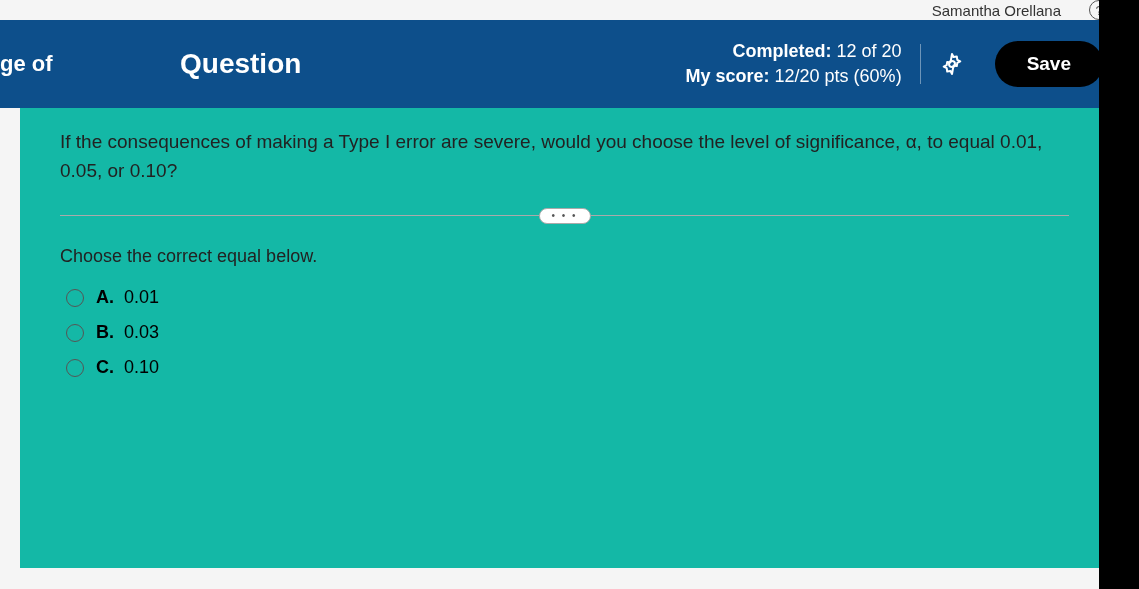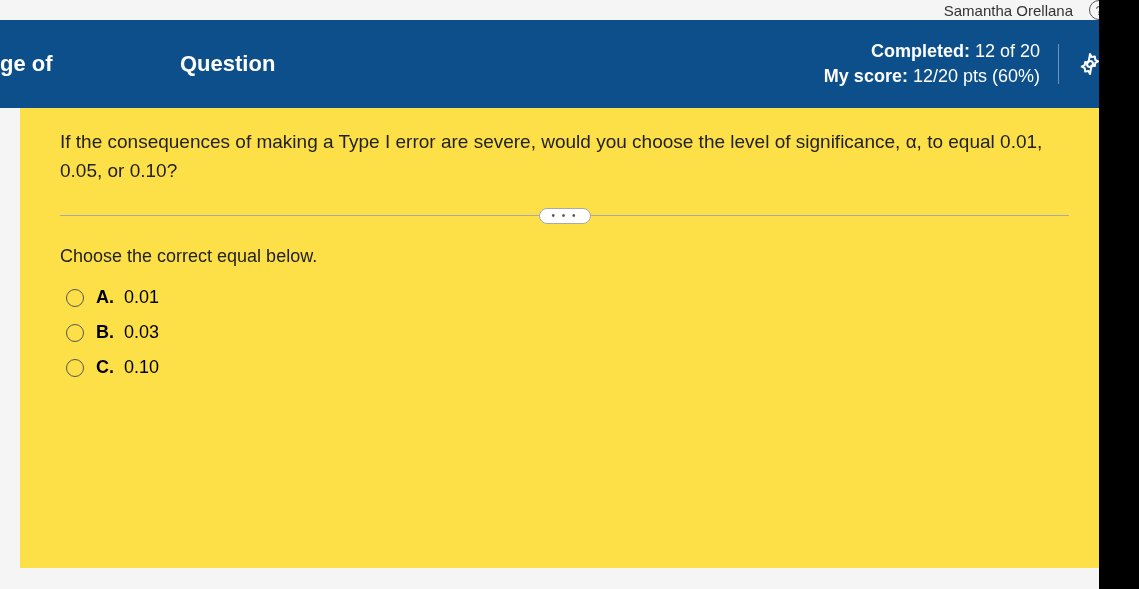--- a/index.html
+++ b/index.html
@@ -11,21 +11,21 @@
       overflow: hidden;
       position: relative;
     }
     .top-bar {
       position: absolute;
       top: 0;
       right: 0;
       height: 20px;
       display: flex;
       align-items: center;
-      gap: 16px;
+      gap: 28px;
       padding: 0 30px;
       color: #333;
       font-size: 15px;
     }
     .help-icon {
       width: 20px;
       height: 20px;
       border: 1.5px solid #555;
       border-radius: 50%;
       display: flex;
@@ -47,21 +47,21 @@
     }
     .header-left {
       width: 60px;
       font-size: 22px;
       font-weight: bold;
       padding-left: 0;
       overflow: hidden;
       white-space: nowrap;
     }
     .header-title {
-      font-size: 22px;
+      font-size: 28px;
       font-weight: bold;
       margin-left: 120px;
     }
     .header-status {
       margin-left: auto;
       text-align: right;
       font-size: 18px;
       line-height: 1.4;
     }
     .status-line { white-space: nowrap; }
@@ -85,21 +85,21 @@
       color: #fff;
       border: none;
       border-radius: 24px;
       padding: 12px 32px;
       font-size: 19px;
       font-weight: bold;
       margin-left: 30px;
       cursor: pointer;
     }
     .content {
-      background: #fde047;
+      background: #14b8a6;
       margin: 0 40px 0 20px;
       padding: 20px 30px 40px 40px;
       min-height: 460px;
     }
     .question-text {
       font-size: 19px;
       color: #222;
       line-height: 1.5;
       margin-bottom: 30px;
     }
@@ -188,20 +188,21 @@
       <span>12/20 pts (60%)</span>
     </div>
   </div>
   <div class="divider-v"></div>
   <div class="gear-icon">
     <svg width="24" height="24" viewBox="0 0 24 24" fill="none" stroke="#fff" stroke-width="2">
       <circle cx="12" cy="12" r="3"></circle>
       <path d="M12 2l1.5 3 3.3-0.5 0.5 3.3 3 1.5-3 1.5-0.5 3.3-3.3-0.5L12 22l-1.5-3-3.3 0.5-0.5-3.3-3-1.5 3-1.5 0.5-3.3 3.3 0.5z" stroke-linejoin="round"></path>
     </svg>
   </div>
+  <button class="save-button">Save</button>
 </div>
 
 <div class="content">
   <div class="question-text">If the consequences of making a Type I error are severe, would you choose the level of significance, α, to equal 0.01, 0.05, or 0.10?</div>
 
   <div class="divider-wrap">
     <hr class="divider-line">
     <div class="expand-pill">• • •</div>
   </div>
 

